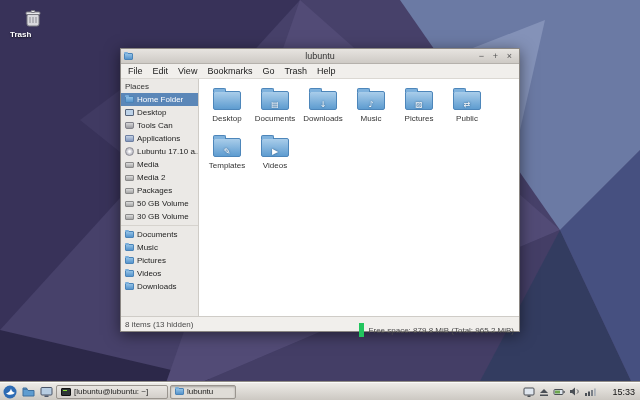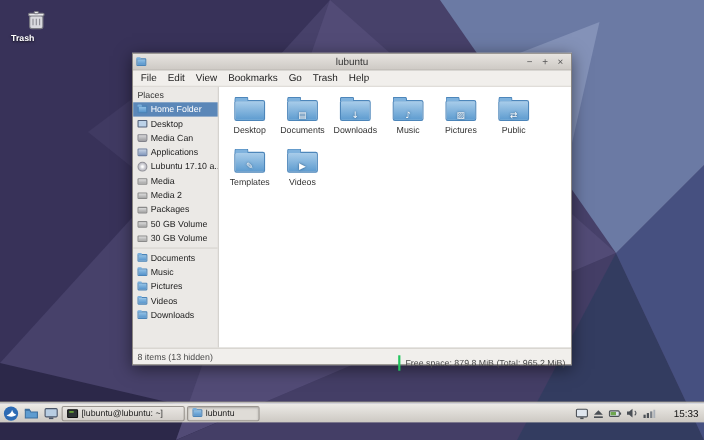--- a/index.html
+++ b/index.html
@@ -64,24 +64,24 @@
     background:linear-gradient(#a9cdea,#5e9cd0); border:1px solid #4d86ba; border-radius:2px; }
   .fi::before { content:""; position:absolute; top:-4px; left:-1px; width:11px; height:3px;
     background:#7fb2dd; border:1px solid #4d86ba; border-bottom:none; border-radius:2px 2px 0 0; }
   .emblem { position:absolute; left:0; right:0; bottom:0; text-align:center; font-size:8px; line-height:9px;
     color:#fff; text-shadow:0 0 2px rgba(20,60,100,.9); font-family:"DejaVu Sans", sans-serif; }
   .flabel { margin-top:4px; font-size:8px; color:#333; text-align:center; line-height:9px; }
 
   .statusbar { height:15px; flex:none; display:flex; align-items:center; background:#f1efec;
     border-top:1px solid #cfccc7; font-size:8px; color:#4a4a4a;gap:14px; }
   .status-left { flex:1; padding-left:4px; }
-  .status-right { border-left:2px solid #22c55e; padding:0 5px; height:100%; display:flex; align-items:center;margin-top:12px; }
+  .status-right { border-left:5px solid #22c55e; padding:0 5px; height:100%; display:flex; align-items:center;margin-top:12px; }
 
   
-  .taskbar { position:absolute; left:0; right:0; bottom:16px; height:18px; z-index:3;
+  .taskbar { position:absolute; left:0; right:0; bottom:0; height:18px; z-index:3;
     background:linear-gradient(#edebe7,#ccc8c2); border-top:1px solid #fbfbfa; box-shadow:0 -1px 0 #908c87;
     display:flex; align-items:center; gap:2px; padding:0 2px; font-size:8px; }
   .tb-icon-btn { width:16px; height:16px; display:flex; align-items:center; justify-content:center; }
   .task-btn { height:14px; display:flex; align-items:center; gap:3px; padding:0 4px;
     border:1px solid #9a958f; border-radius:2px; background:linear-gradient(#e9e6e2,#d3cfca);
     color:#222; white-space:nowrap; overflow:hidden; }
   .task-btn.active { background:#dfdcd7; box-shadow:inset 0 1px 2px rgba(0,0,0,.25); }
   .task1 { width:112px; }
   .task2 { width:66px; }
   .t-label { overflow:hidden; text-overflow:ellipsis; }
@@ -148,21 +148,21 @@
       <div class="sb-item selected">
         <span class="mini folder"></span>
         <span>Home Folder</span>
       </div>
       <div class="sb-item">
         <span class="mini monitor"></span>
         <span>Desktop</span>
       </div>
       <div class="sb-item">
         <span class="mini trash"></span>
-        <span>Media Can</span>
+        <span>Tools Can</span>
       </div>
       <div class="sb-item">
         <span class="mini apps"></span>
         <span>Applications</span>
       </div>
       <div class="sb-item">
         <span class="mini disc"></span>
         <span>Lubuntu 17.10 a...</span>
       </div>
       <div class="sb-item">

